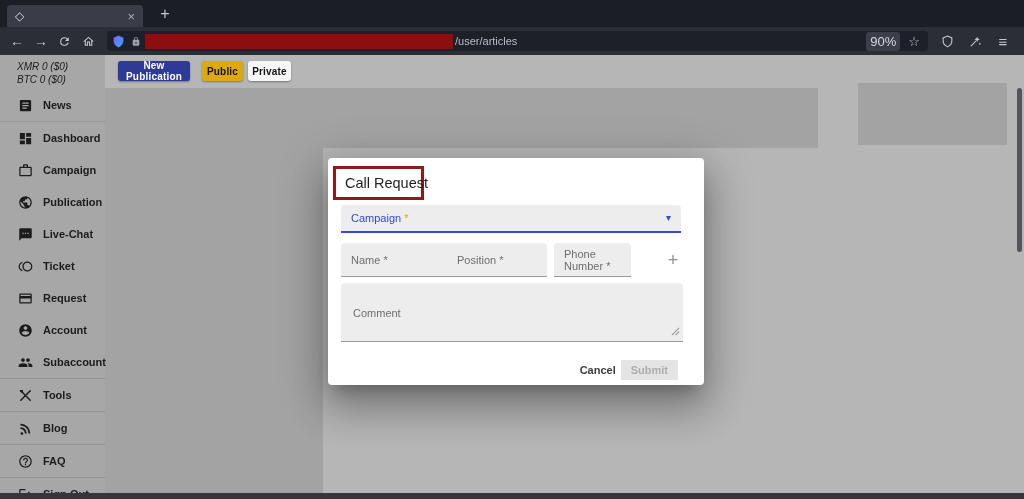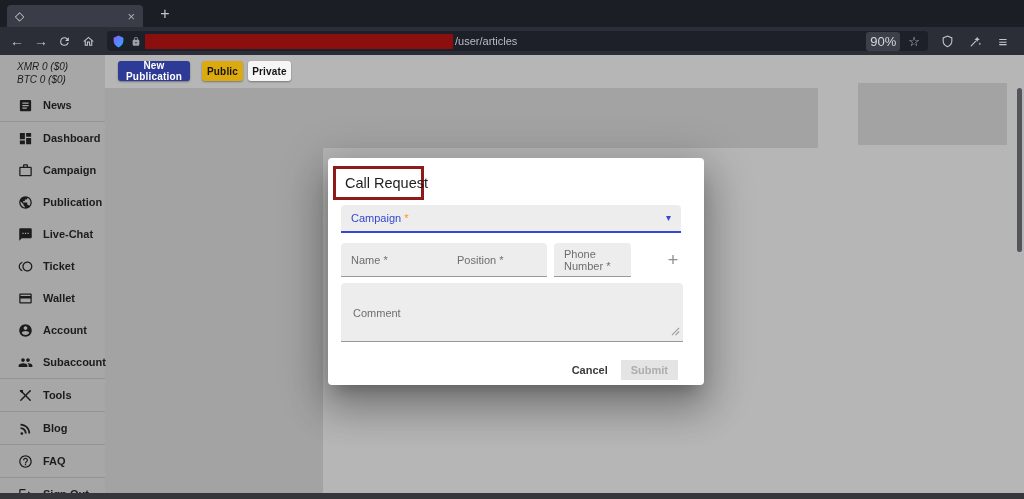--- a/index.html
+++ b/index.html
@@ -67,21 +67,21 @@
 
   .tf { position:absolute; top:85px; height:34px; background:#ededed; border-bottom:1px solid #999999; border-radius:4px 4px 0 0; display:flex; align-items:center; padding:0 10px; font-size:11px; color:#6e6e6e; cursor:text; }
   .tf-name { left:13px; width:122px; }
   .tf-position { left:119px; width:100px; }
   .tf-phone { left:226px; width:77px; }
   .add-btn { position:absolute; left:334px; top:91px; width:22px; height:22px; color:#8f8f8f; font-size:18px; line-height:1; display:flex; align-items:center; justify-content:center; cursor:pointer; }
 
   .comment-field { position:absolute; left:13px; top:125px; width:342px; height:59px; background:#ededed; border-bottom:1px solid #999999; border-radius:4px 4px 0 0; padding:24px 12px; font-size:11px; color:#6e6e6e; cursor:text; }
   .resize-handle { position:absolute; right:3px; bottom:3px; }
 
-  .actions { position:absolute; right:26px; top:202px; display:flex; align-items:center; gap:8px; }
+  .actions { position:absolute; right:26px; top:202px; display:flex; align-items:center; gap:0; }
   .cancel-btn { font-size:11px; font-weight:700; color:#3a3a3a; padding:4px 5px; cursor:pointer; background:none; border:none; font-family:inherit; }
   .submit-btn { font-size:11px; font-weight:700; color:#adadad; background:#e4e4e4; border:none; border-radius:0; height:20px; padding:0 10px; display:flex; align-items:center; font-family:inherit; }
 </style>
 </head>
 <body>
 
 <div class="screen">
 
   <div class="tabstrip">
     <div class="tab">
@@ -205,21 +205,21 @@
           <svg viewBox="0 0 24 24">
               <path d="M15 4c-4.42 0-8 3.58-8 8s3.58 8 8 8 8-3.58 8-8-3.58-8-8-8zm0 14c-3.31 0-6-2.69-6-6s2.69-6 6-6 6 2.69 6 6-2.69 6-6 6zM3 12c0-2.61 1.67-4.83 4-5.65V4.26C3.55 5.15 1 8.27 1 12s2.55 6.85 6 7.74v-2.09c-2.33-.82-4-3.04-4-5.65z"></path>
             </svg>
           <span class="side-label">Ticket</span>
         </div>
 
         <div class="side-item">
           <svg viewBox="0 0 24 24">
               <path d="M20 4H4c-1.11 0-1.99.89-1.99 2L2 18c0 1.11.89 2 2 2h16c1.11 0 2-.89 2-2V6c0-1.11-.89-2-2-2zm0 14H4v-6h16v6zm0-10H4V6h16v2z"></path>
             </svg>
-          <span class="side-label">Wallet</span>
+          <span class="side-label">Request</span>
         </div>
 
         <div class="side-item">
           <svg viewBox="0 0 24 24">
               <path d="M12 2C6.48 2 2 6.48 2 12s4.48 10 10 10 10-4.48 10-10S17.52 2 12 2zm0 3c1.66 0 3 1.34 3 3s-1.34 3-3 3-3-1.34-3-3 1.34-3 3-3zm0 14.2c-2.5 0-4.71-1.28-6-3.22.03-1.99 4-3.08 6-3.08 1.99 0 5.97 1.09 6 3.08-1.29 1.94-3.5 3.22-6 3.22z"></path>
             </svg>
           <span class="side-label">Account</span>
         </div>
 
         <div class="side-item">

